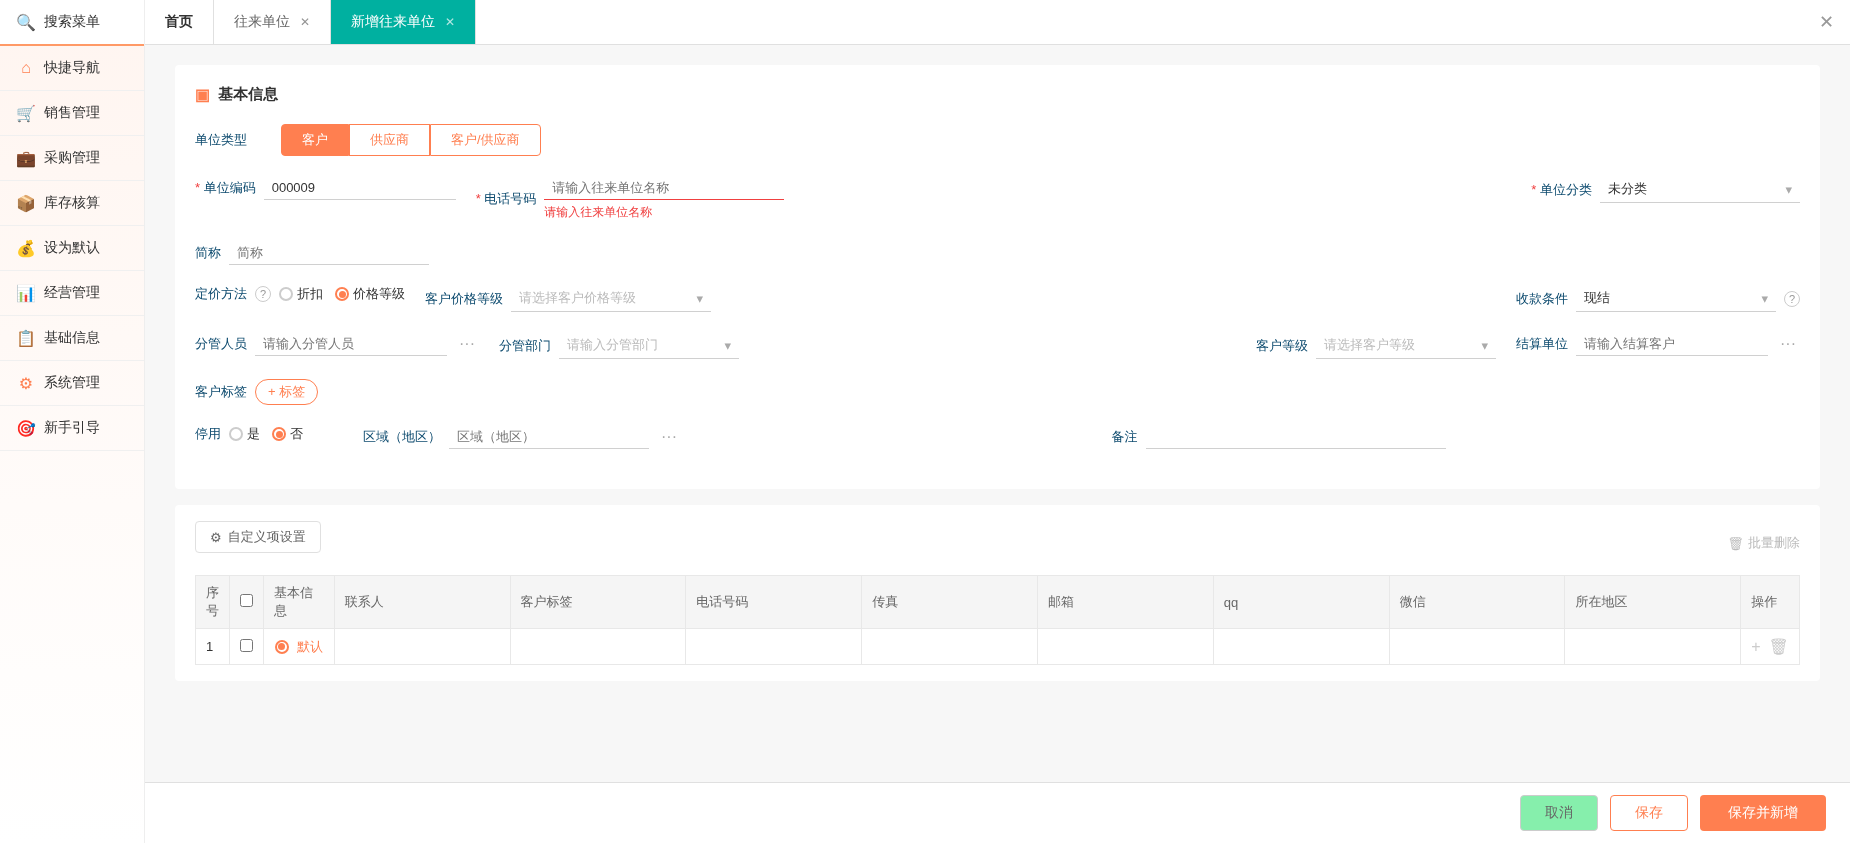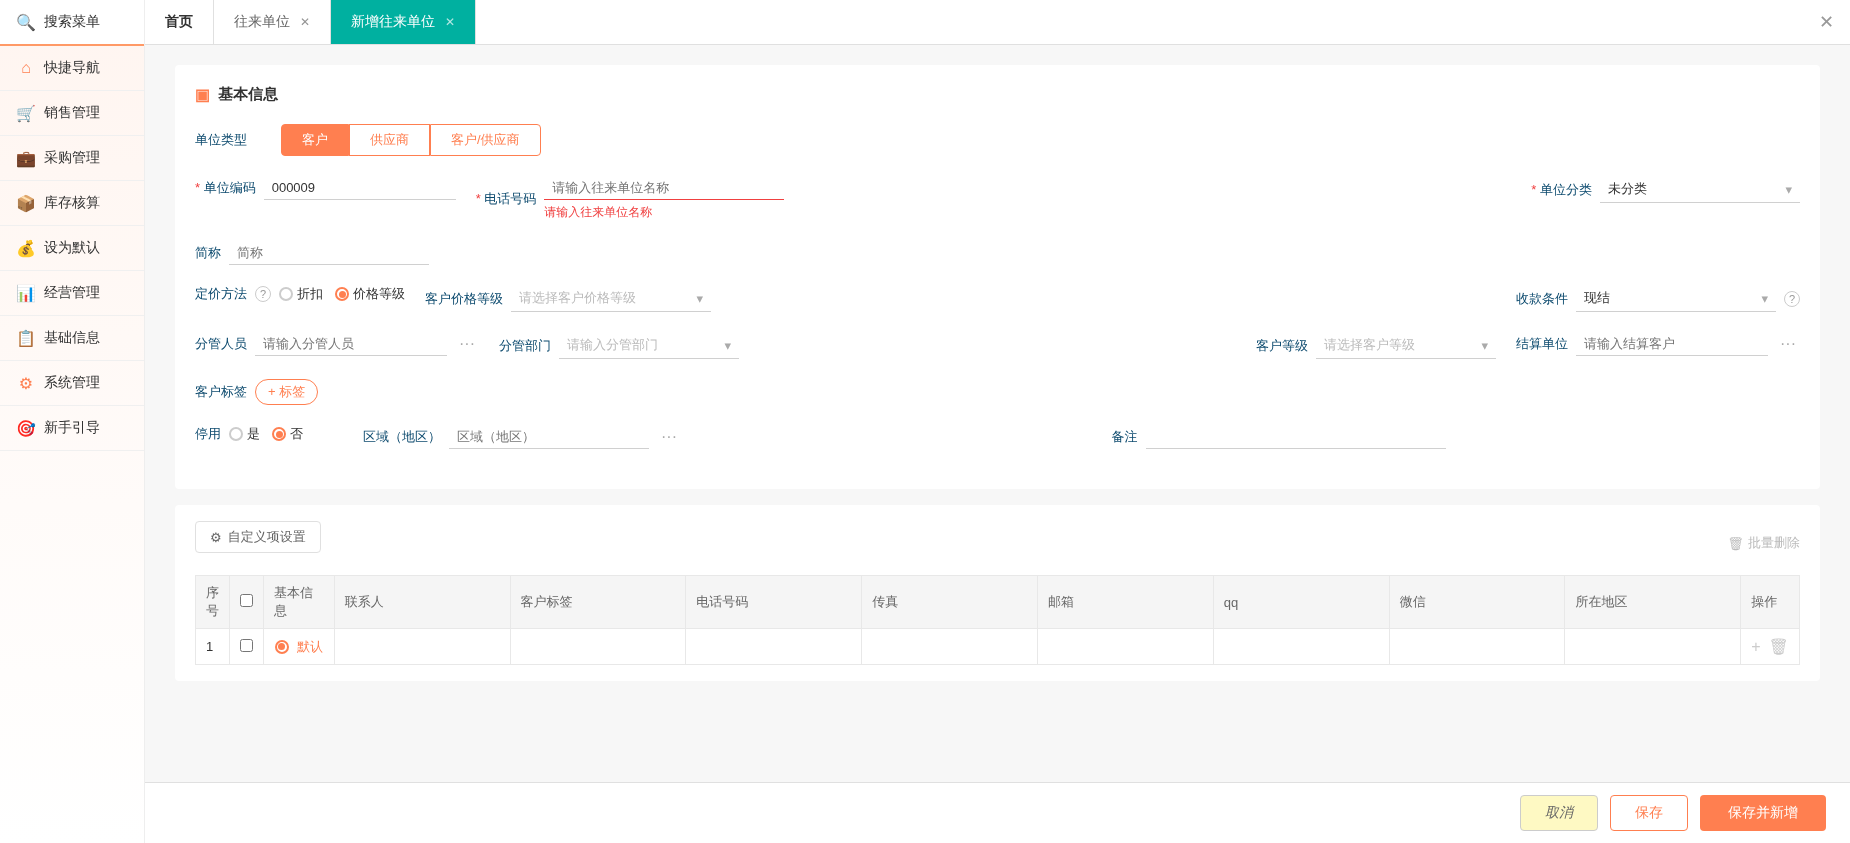--- a/index.html
+++ b/index.html
@@ -126,21 +126,21 @@
     table th { background: #f5f5f5; padding: 8px 10px; text-align: left; color: #666; border: 1px solid #e8e8e8; font-weight: normal; }
     table td { padding: 8px 10px; border: 1px solid #e8e8e8; color: #333; }
     .checkbox-cell { width: 30px; text-align: center; }
     .custom-settings-btn {
       display: flex; align-items: center; gap: 6px; border: 1px solid #e0e0e0; border-radius: 4px;
       padding: 6px 14px; background: white; color: #666; font-size: 13px; cursor: pointer; margin-bottom: 12px;
     }
 
     
     .footer { background: white; border-top: 1px solid #e0e0e0; padding: 12px 24px; display: flex; justify-content: flex-end; gap: 12px; flex-shrink: 0; }
-    .btn-cancel { padding: 8px 24px; border: 1px solid #ccc; background: #fef9c3; color: #666; border-radius: 4px; font-size: 14px; cursor: pointer; font-style: italic; }
+    .btn-cancel { padding: 8px 24px; border: 1px solid #ccc; background: #86efac; color: #666; border-radius: 4px; font-size: 14px; cursor: pointer; }
     .btn-save { padding: 8px 24px; border: 1px solid #ff7f50; background: white; color: #ff7f50; border-radius: 4px; font-size: 14px; cursor: pointer; }
     .btn-save-new { padding: 8px 28px; background: #ff7f50; border: none; color: white; border-radius: 4px; font-size: 14px; cursor: pointer; }
 
     .form-col { display: flex; flex-direction: column; gap: 2px; }
     .row-actions { display: flex; gap: 8px; }
     .row-action-btn { background: none; border: none; cursor: pointer; color: #ccc; font-size: 16px; }
   </style>
 </head>
 <body>
 

